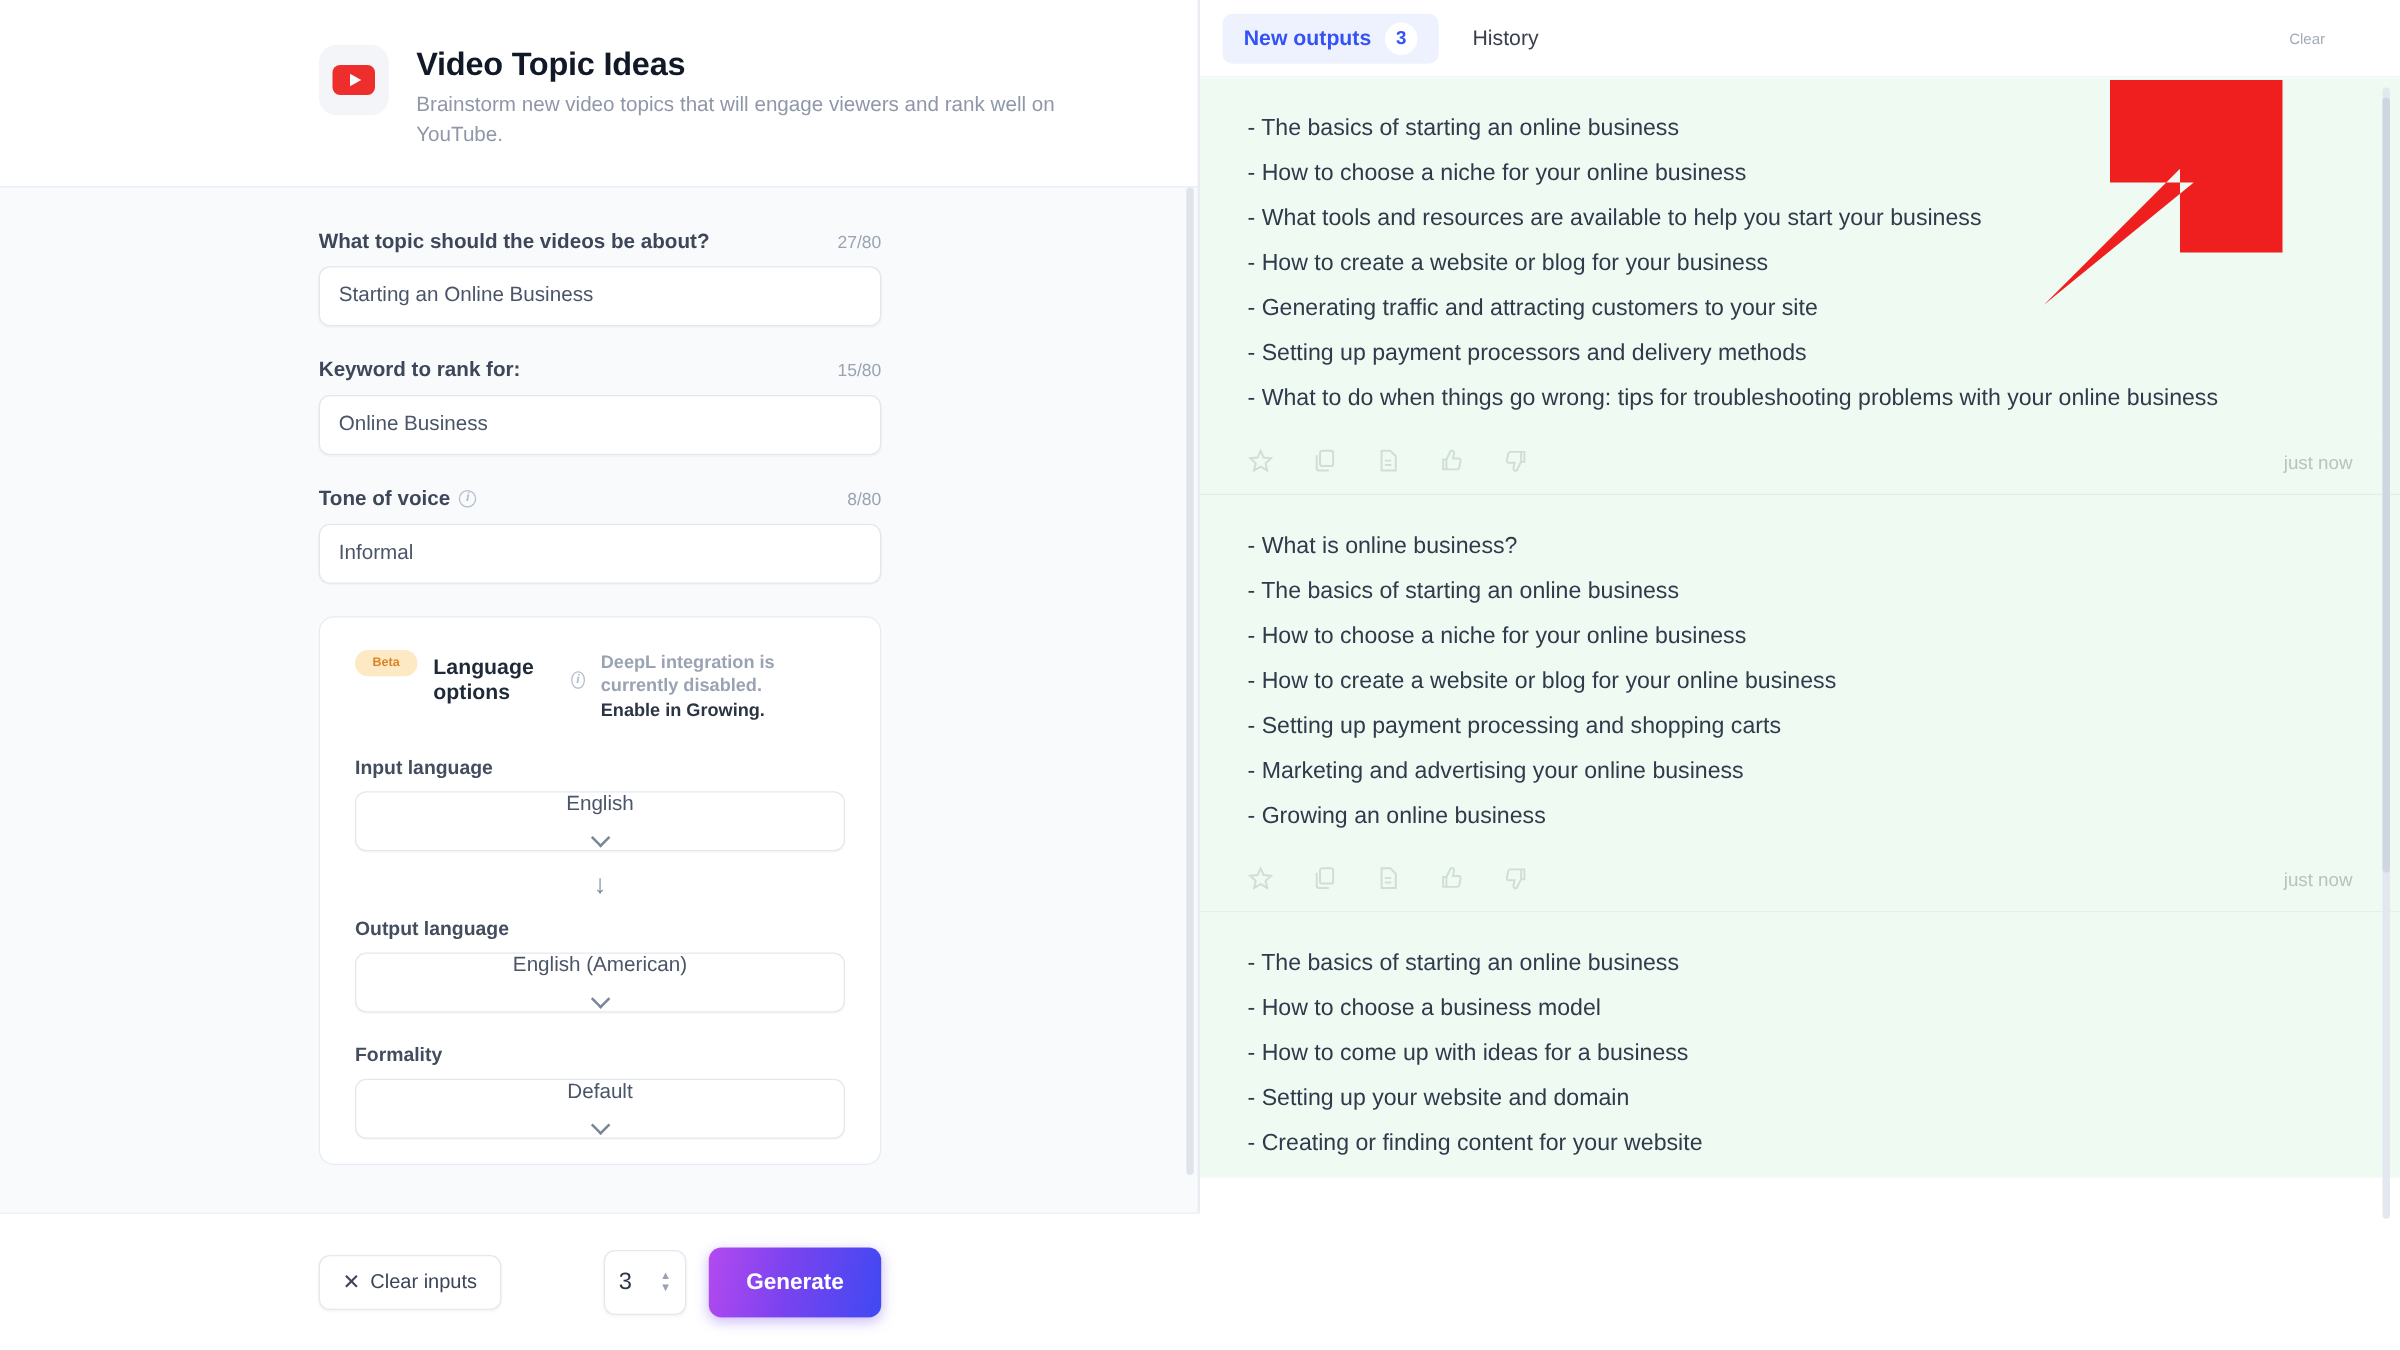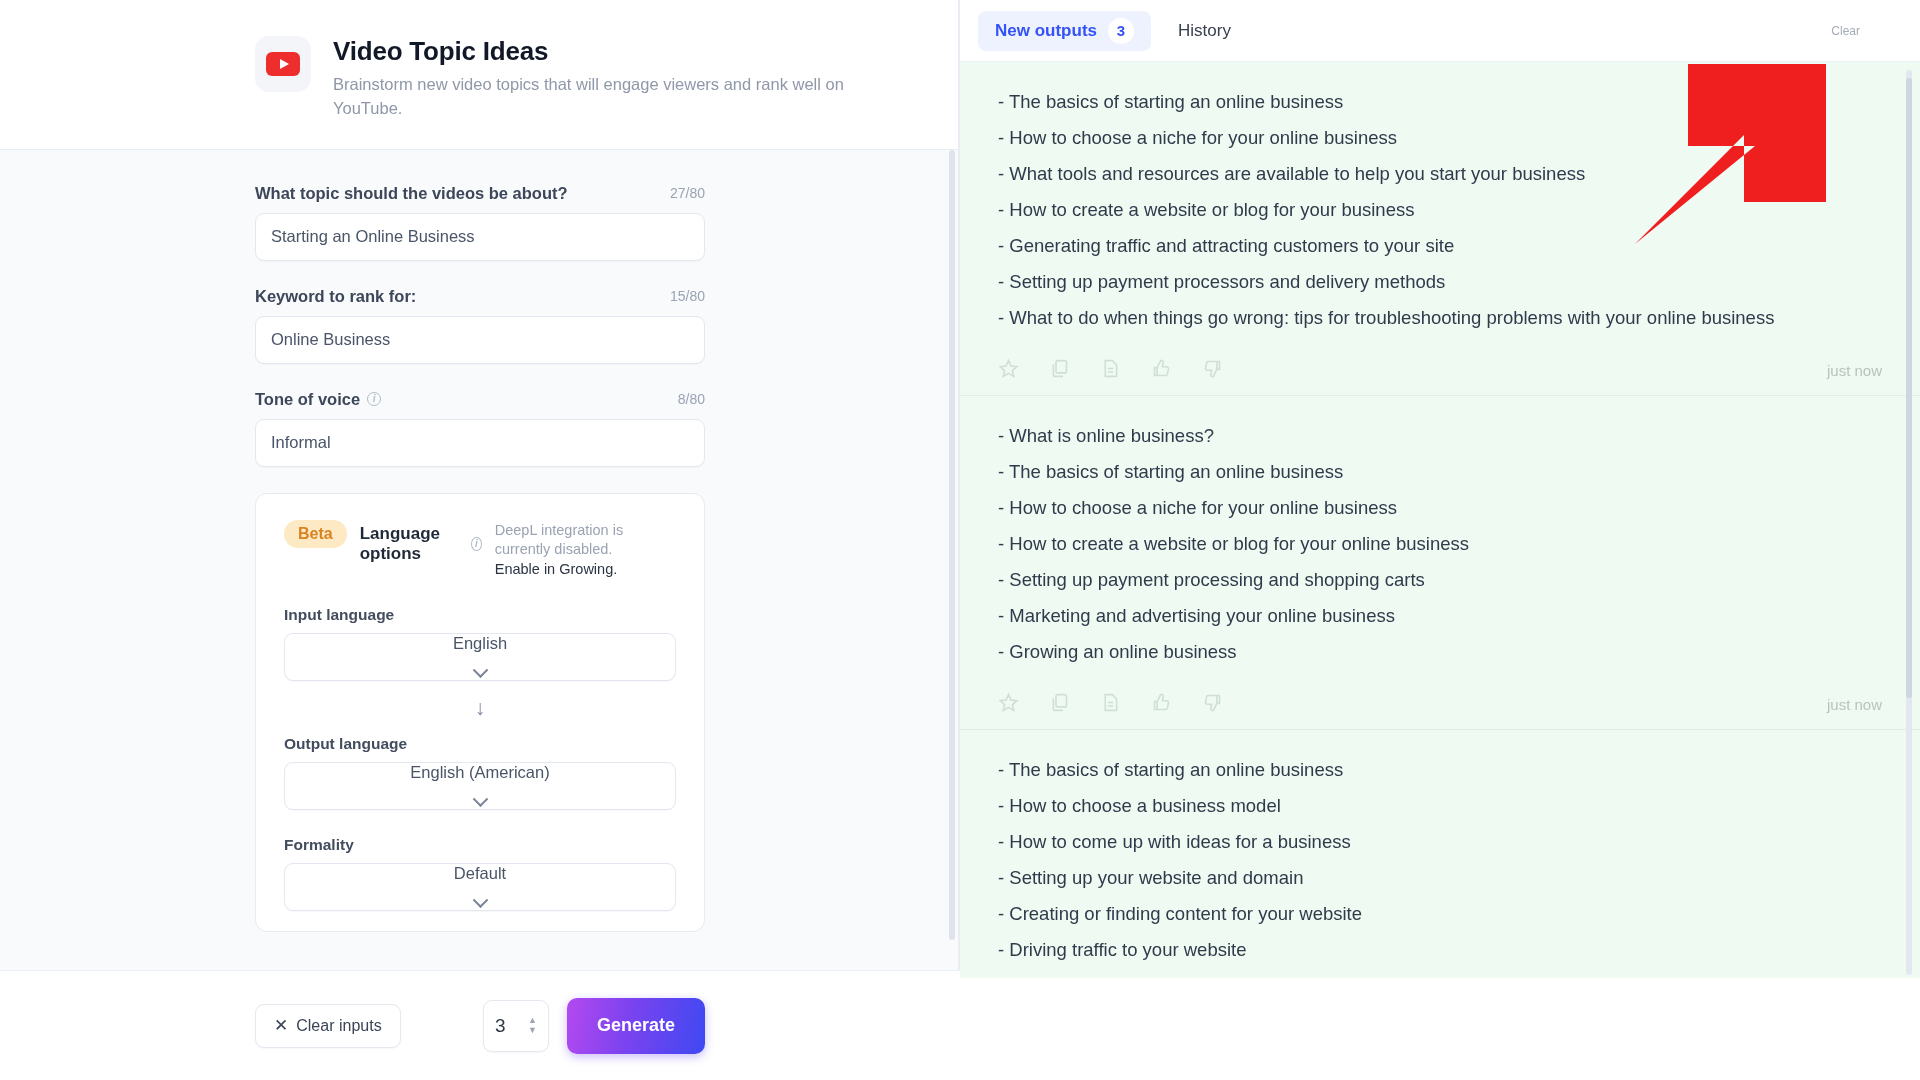--- a/index.html
+++ b/index.html
@@ -87,29 +87,29 @@
   .lang-card {
     background: #ffffff;
     border: 1px solid #e6ebf2;
     border-radius: 12px;
     padding: 26px 28px 20px 28px;
     margin-top: 8px;
   }
   .lang-head { display: flex; align-items: flex-start; gap: 13px; margin-bottom: 26px; }
   .beta-badge {
     background: #fdeac4; color: #d98324;
-    font-size: 16px; font-weight: 700;
+    font-size: 10px; font-weight: 700;
     padding: 5px 14px; border-radius: 14px;
   }
   .lang-head-title {
     font-size: 17px; font-weight: 700; color: #1f2937;
     display: flex; align-items: center; gap: 8px;
     padding-top: 4px;
   }
-  .deepl-note { padding-top: 1px; line-height: 1.35; }
+  .deepl-note { padding-top: 1px; line-height: 1.35; font-weight: bold; }
   .deepl-line1 { font-size: 14.5px; color: #9aa3b2; }
   .deepl-line2 { font-size: 14.5px; color: #2b3442; }
 
   .sub-label { font-size: 15.5px; color: #434d5e; font-weight: 600; margin-bottom: 9px; }
   .select-box {
     width: 100%; height: 48px;
     background: #ffffff; border: 1px solid #e3e8f0; border-radius: 9px;
     display: flex; align-items: center; justify-content: space-between;
     padding: 0 15px; font-size: 16.5px; color: #4a5568;
     box-shadow: 0 1px 1px rgba(16,24,40,0.03);
@@ -433,21 +433,20 @@
             </svg>
           </span>
           <span class="timestamp">just now</span>
         </div>
         <div class="out-card">
           <div class="line">- The basics of starting an online business</div>
           <div class="line">- How to choose a business model</div>
           <div class="line">- How to come up with ideas for a business</div>
           <div class="line">- Setting up your website and domain</div>
           <div class="line">- Creating or finding content for your website</div>
-          <div class="line">- Driving traffic to your website</div>
         </div>
       </div>
 
     <div class="right-scrollbar"></div>
     <div class="right-scroll-thumb"></div>
   </div>
 
   <div class="red-arrow">
     <svg width="210" height="200" viewBox="0 0 210 200">
       <path d="M205 6 L96 115 L96 48 L14 48 L14 186 L152 186 L152 104 L85 104 Z" fill="#f01f1f" transform="rotate(180 105 100)"></path>

